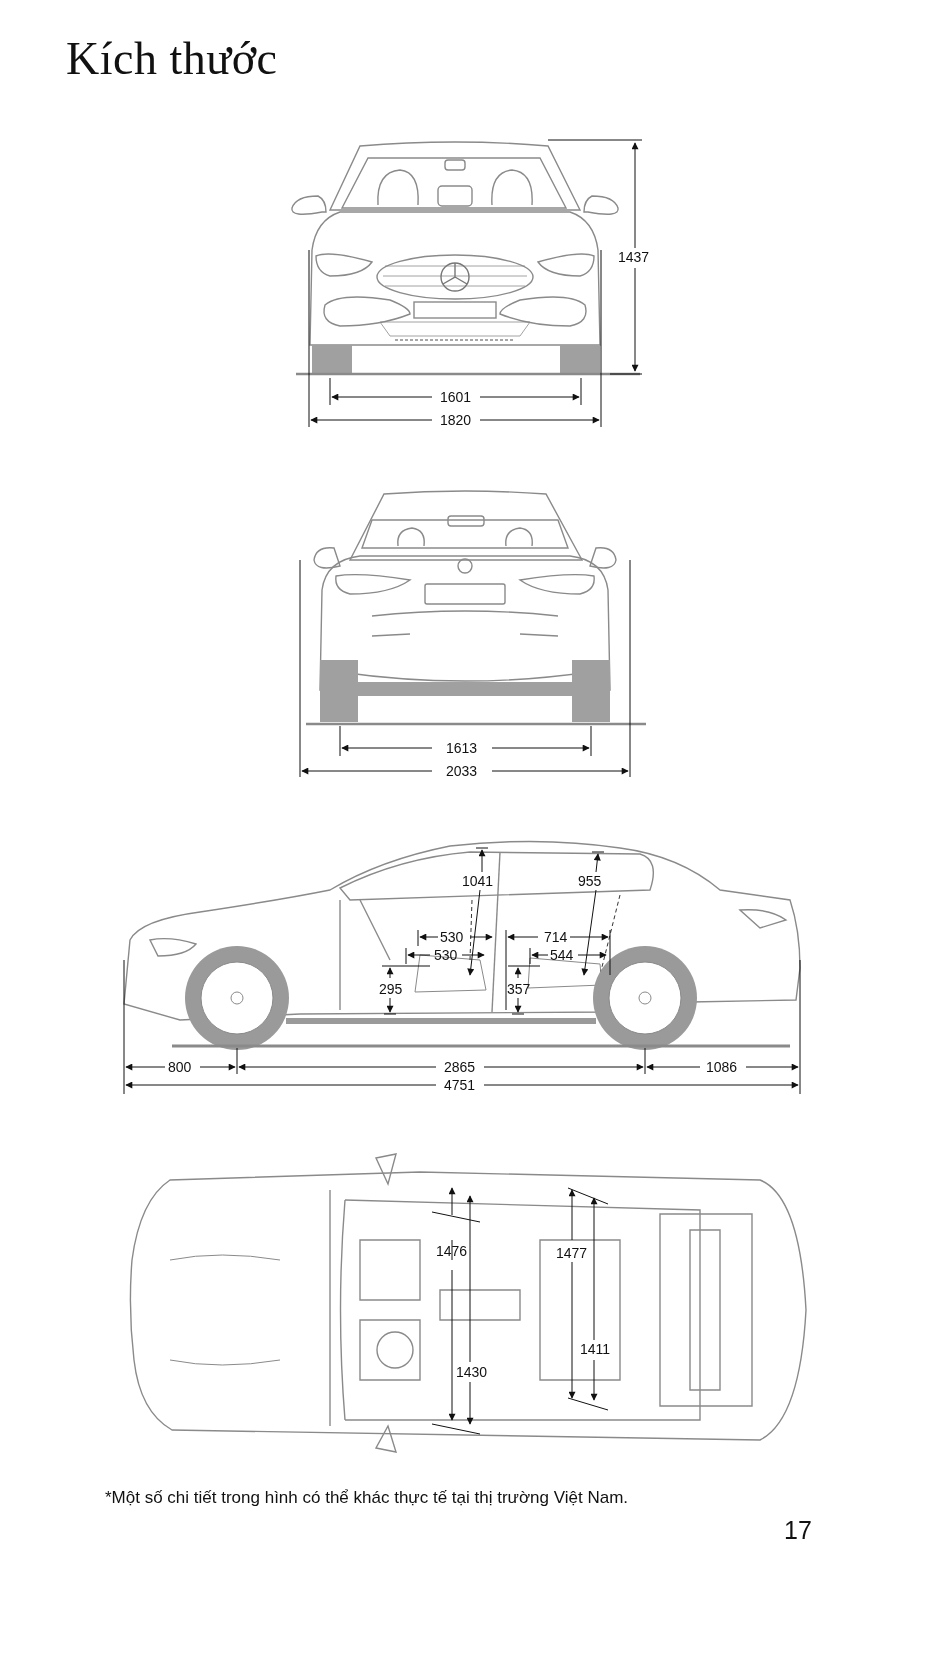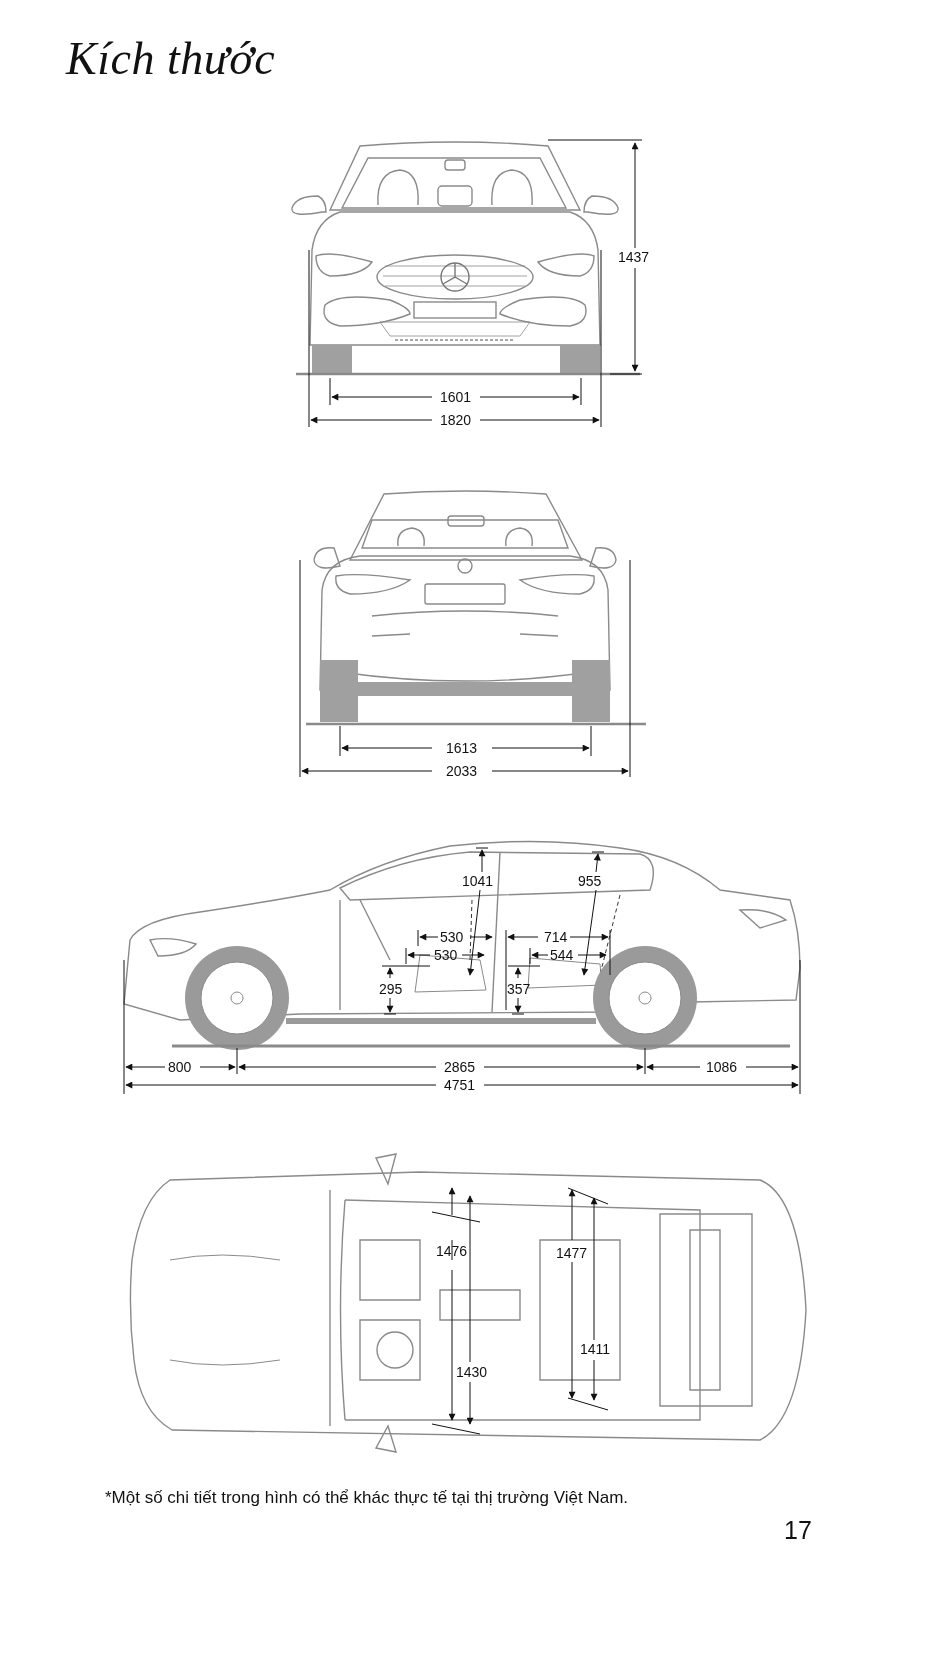--- a/index.html
+++ b/index.html
@@ -1,19 +1,19 @@
 <!DOCTYPE html>
 <html><head>
 <meta charset="utf-8">
 <style>
   html, body { margin:0; padding:0; background:#ffffff; }
   body { width:938px; height:1667px; position:relative; overflow:hidden;
          font-family:"Liberation Sans", sans-serif; color:#111; }
   .title { position:absolute; left:66px; top:32px; font-family:"Liberation Serif", serif;
-           font-size:46px; font-weight:normal; color:#111; letter-spacing:0.5px;font-style:italic; }
+           font-size:46px; font-weight:normal; color:#111; letter-spacing:0.5px; }
   .diagram { position:absolute; left:0; top:0; width:938px; height:1667px; }
   .dim { font-family:"Liberation Sans", sans-serif; font-size:14px; fill:#111; }
   .footnote { position:absolute; left:66px; top:1488px; font-size:17px; color:#111;margin-left:39px; }
   .pagenum { position:absolute; left:784px; top:1516px; font-size:25px; color:#111;text-align:center; }
 </style>
 </head>
 <body>
 
 <div class="title">Kích thước</div>
 

